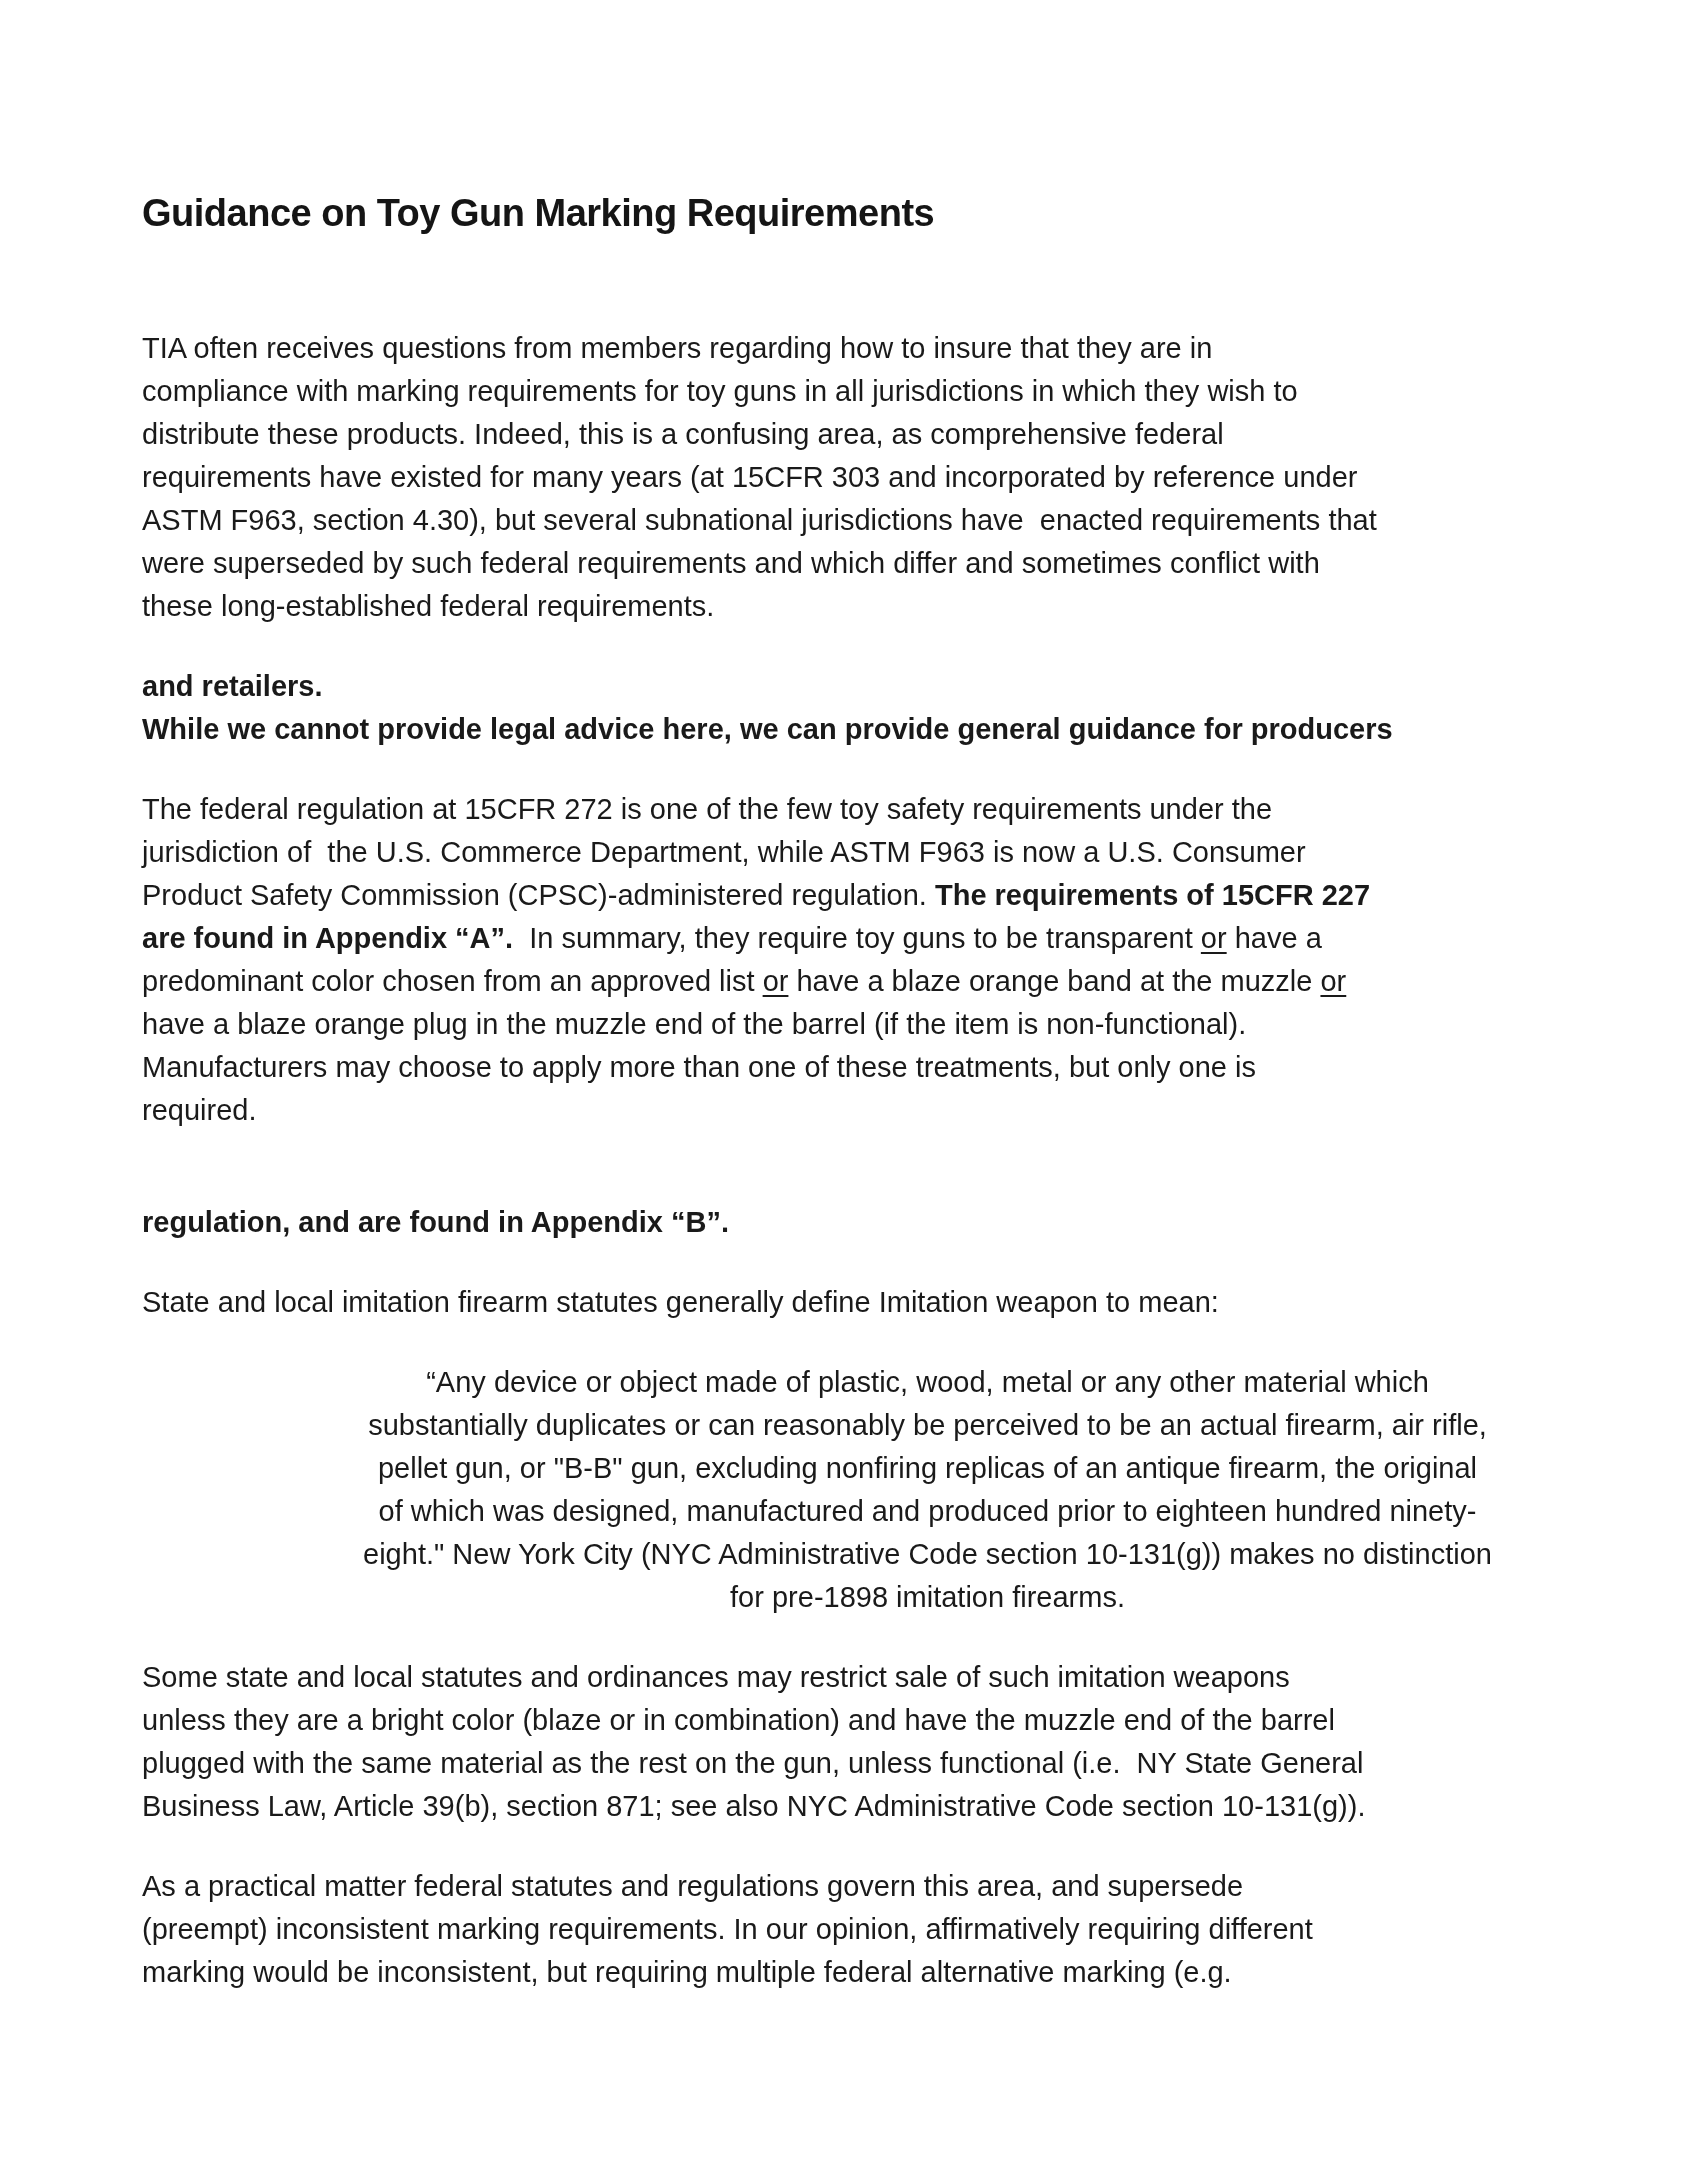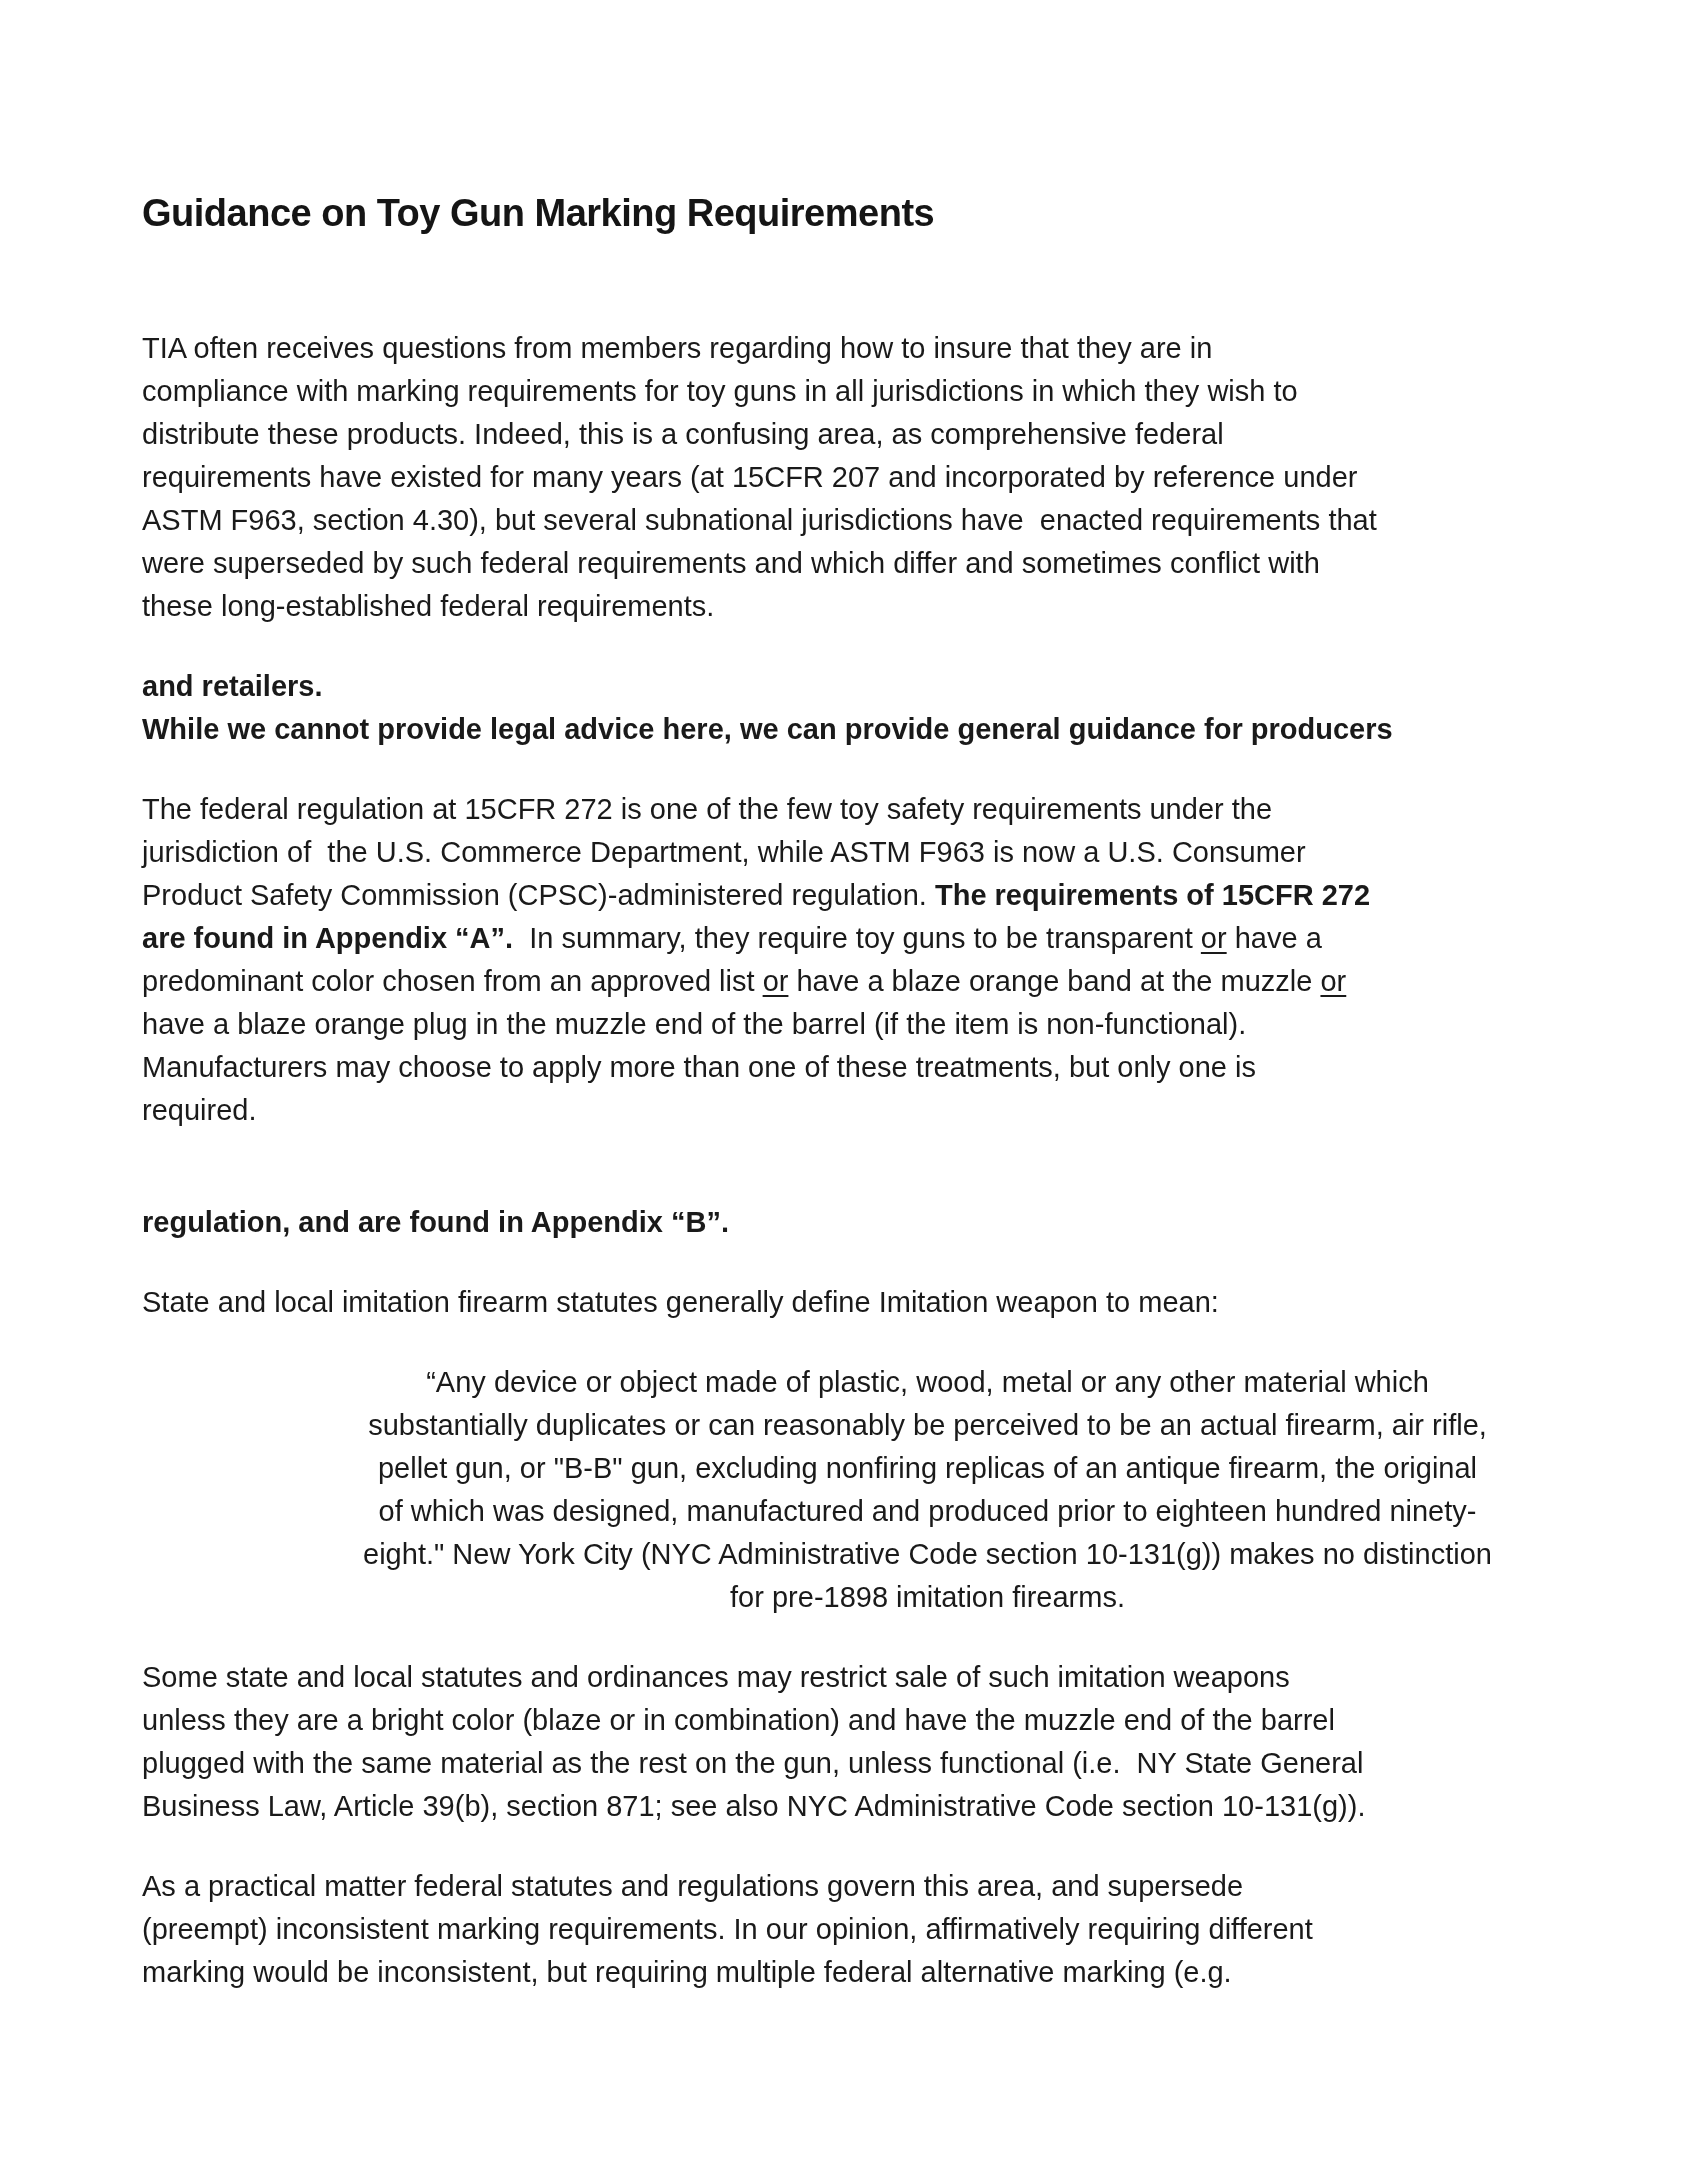--- a/index.html
+++ b/index.html
@@ -55,33 +55,33 @@
 </head>
 <body>
 
 <div class="page">
   <h1 class="doc-title">Guidance on Toy Gun Marking Requirements</h1>
   <div class="doc-body">
       <div class="para">
         <div class="line"><span class="seg">TIA often receives questions from members regarding how to insure that they are in</span></div>
         <div class="line"><span class="seg">compliance with marking requirements for toy guns in all jurisdictions in which they wish to</span></div>
         <div class="line"><span class="seg">distribute these products. Indeed, this is a confusing area, as comprehensive federal</span></div>
-        <div class="line"><span class="seg">requirements have existed for many years (at 15CFR 207 and incorporated by reference under</span></div>
+        <div class="line"><span class="seg">requirements have existed for many years (at 15CFR 303 and incorporated by reference under</span></div>
         <div class="line"><span class="seg">ASTM F963, section 4.30), but several subnational jurisdictions have  enacted requirements that</span></div>
         <div class="line"><span class="seg">were superseded by such federal requirements and which differ and sometimes conflict with</span></div>
         <div class="line"><span class="seg">these long-established federal requirements.</span></div>
       </div>
       <div class="para">
         <div class="line"><span class="seg bold">and retailers.</span></div>
         <div class="line"><span class="seg bold">While we cannot provide legal advice here, we can provide general guidance for producers</span></div>
       </div>
       <div class="para">
         <div class="line"><span class="seg">The federal regulation at 15CFR 272 is one of the few toy safety requirements under the</span></div>
         <div class="line"><span class="seg">jurisdiction of  the U.S. Commerce Department, while ASTM F963 is now a U.S. Consumer</span></div>
-        <div class="line"><span class="seg">Product Safety Commission (CPSC)-administered regulation. </span><span class="seg bold">The requirements of 15CFR 272</span></div>
+        <div class="line"><span class="seg">Product Safety Commission (CPSC)-administered regulation. </span><span class="seg bold">The requirements of 15CFR 227</span></div>
         <div class="line"><span class="seg bold">are found in Appendix “A”.</span><span class="seg">  In summary, they require toy guns to be transparent </span><span class="seg underline">or</span><span class="seg"> have a</span></div>
         <div class="line"><span class="seg">predominant color chosen from an approved list </span><span class="seg underline">or</span><span class="seg"> have a blaze orange band at the muzzle </span><span class="seg underline">or</span></div>
         <div class="line"><span class="seg">have a blaze orange plug in the muzzle end of the barrel (if the item is non-functional).</span></div>
         <div class="line"><span class="seg">Manufacturers may choose to apply more than one of these treatments, but only one is</span></div>
         <div class="line"><span class="seg">required.</span></div>
       </div>
       <div class="para gap-large">
         <div class="line"><span class="seg bold">regulation, and are found in Appendix “B”.</span></div>
       </div>
       <div class="para">

